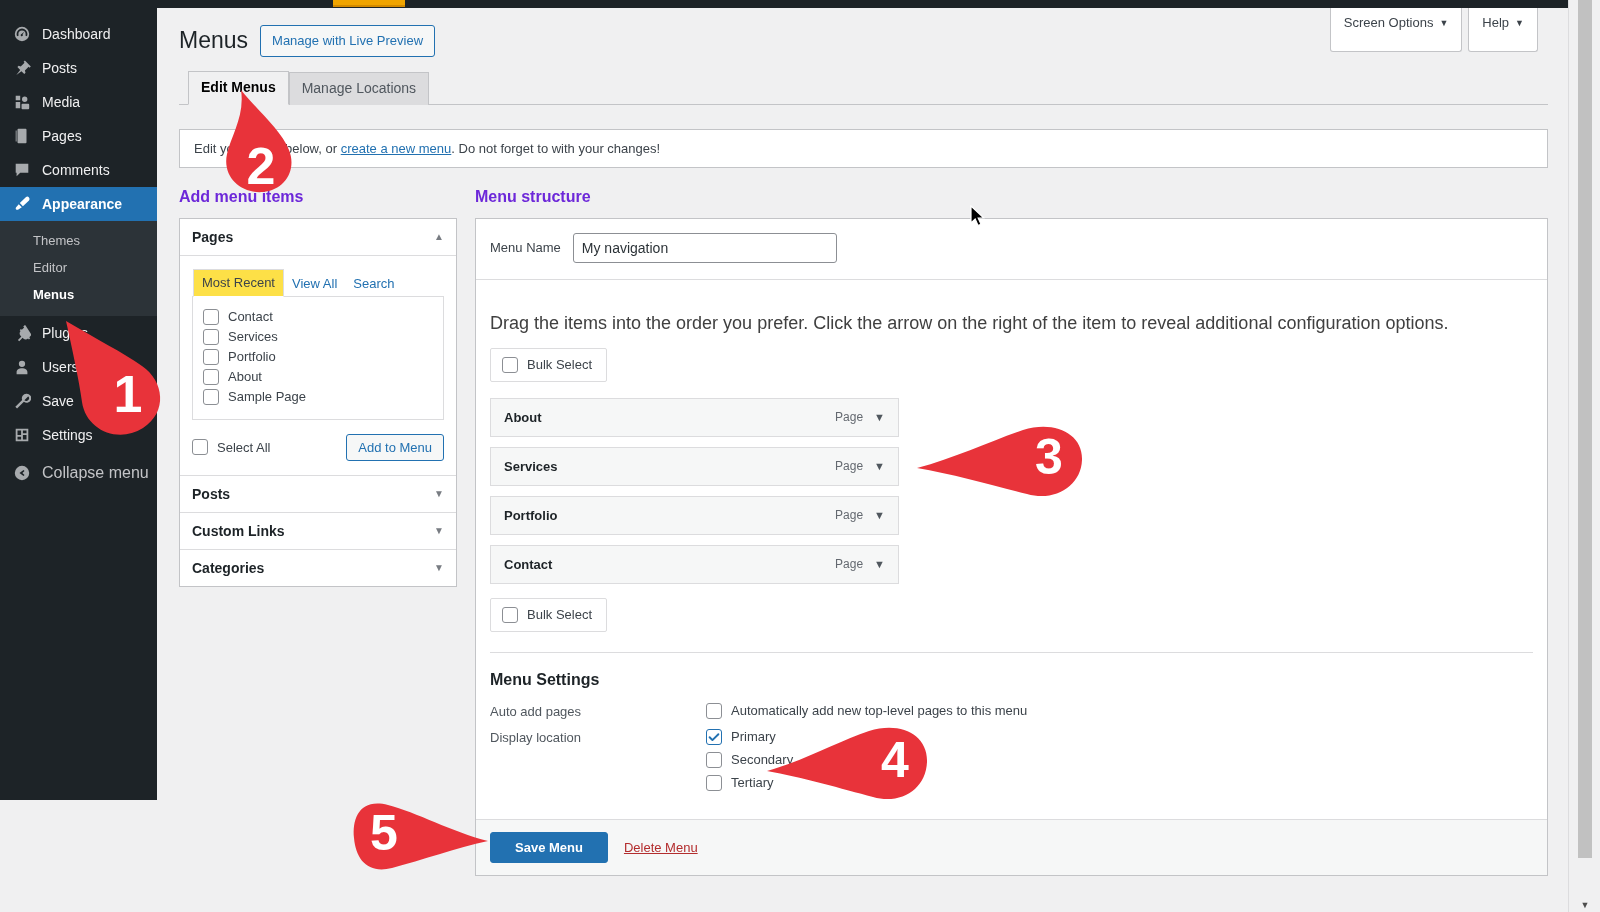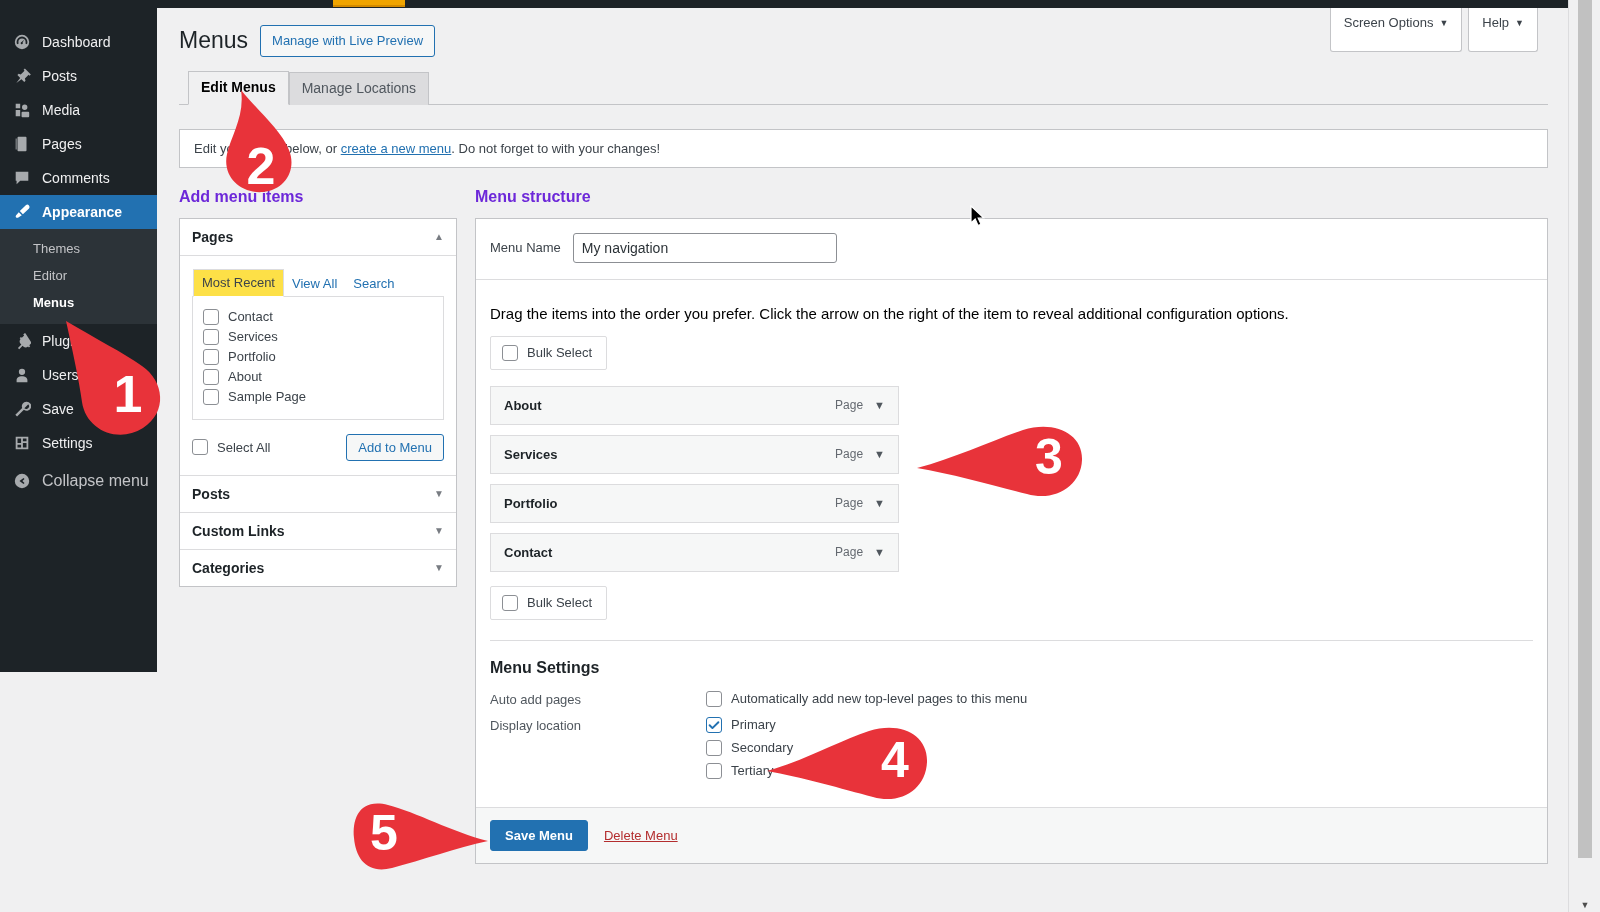--- a/index.html
+++ b/index.html
@@ -20,21 +20,21 @@
     position: absolute; top: 0; left: 0; width: 1600px; height: 8px;
     background: #1d2327;
   }
   .admin-bar-highlight {
     position: absolute; top: 0px; left: 333px; width: 72px; height: 7px;
     background: #f0a400; border-bottom: 2px solid #d38a00;
   }
 
   
   .sidebar {
-    position: absolute; left: 0; top: 8px; width: 157px; height: 664px;
+    position: absolute; left: 0; top: 0; width: 157px; height: 800px;
     background: #1d2327;
     z-index: 5;
   }
   .menu-item {
     position: relative;
     display: flex; align-items: center;
     height: 34px;
     padding-left: 12px;
     color: #f0f0f1;
     font-size: 14px;
@@ -171,21 +171,21 @@
     display: flex; align-items: center; gap: 12px;
     padding: 14px 14px 16px 14px; border-bottom: 1px solid #dcdcde;
   }
   .menu-name-label { font-size: 13px; color: #3c434a; }
   .menu-name-input {
     width: 264px; padding: 6px 8px; font-size: 14px; color: #2c3338;
     border: 1px solid #8c8f94; border-radius: 3px; background: #fff;
     font-family: "Liberation Sans", sans-serif;
   }
   .panel-body { padding: 15px 14px 18px 14px; }
-  .drag-help { font-size: 15px; color: #000000; margin: 10px 0 14px 0; }
+  .drag-help { font-size: 18px; color: #404040; margin: 18px 0 14px 0; }
 
   .bulk-select {
     display: inline-flex; align-items: center; gap: 9px;
     border: 1px solid #dcdcde; background: #fff;
     padding: 8px 14px 8px 11px; font-size: 13px; color: #3c434a;
     border-radius: 2px; cursor: pointer;
   }
 
   .menu-items-list { margin: 16px 0 14px 0; width: 409px; }
   .menu-row {
@@ -204,21 +204,21 @@
   .setting-label { width: 216px; flex: 0 0 216px; font-size: 13px; color: #50575e; padding-top: 1px; }
   .setting-fields { display: flex; flex-direction: column; gap: 7px; }
   .setting-opt { display: flex; align-items: center; gap: 9px; font-size: 13px; color: #3c434a; }
 
   .save-bar {
     background: #f6f7f7; border-top: 1px solid #dcdcde;
     padding: 12px 14px; display: flex; align-items: center; gap: 16px;
   }
   .btn-primary {
     background: #2271b1; border: 1px solid #2271b1; color: #fff;
-    border-radius: 3px; padding: 7px 14px; font-size: 13px; font-weight: 600;
+    border-radius: 3px; padding: 7px 24px; font-size: 13px; font-weight: 600;
     cursor: pointer;
   }
   .delete-link { color: #b32d2e; font-size: 13px; text-decoration: underline; cursor: pointer; }
 
   
   .annot { position: absolute; pointer-events: none; z-index: 40; }
   .annot svg { display: block; overflow: visible; }
   .annot .num {
     position: absolute; color: #fff; font-weight: 700;
     font-family: "Liberation Sans", sans-serif;

